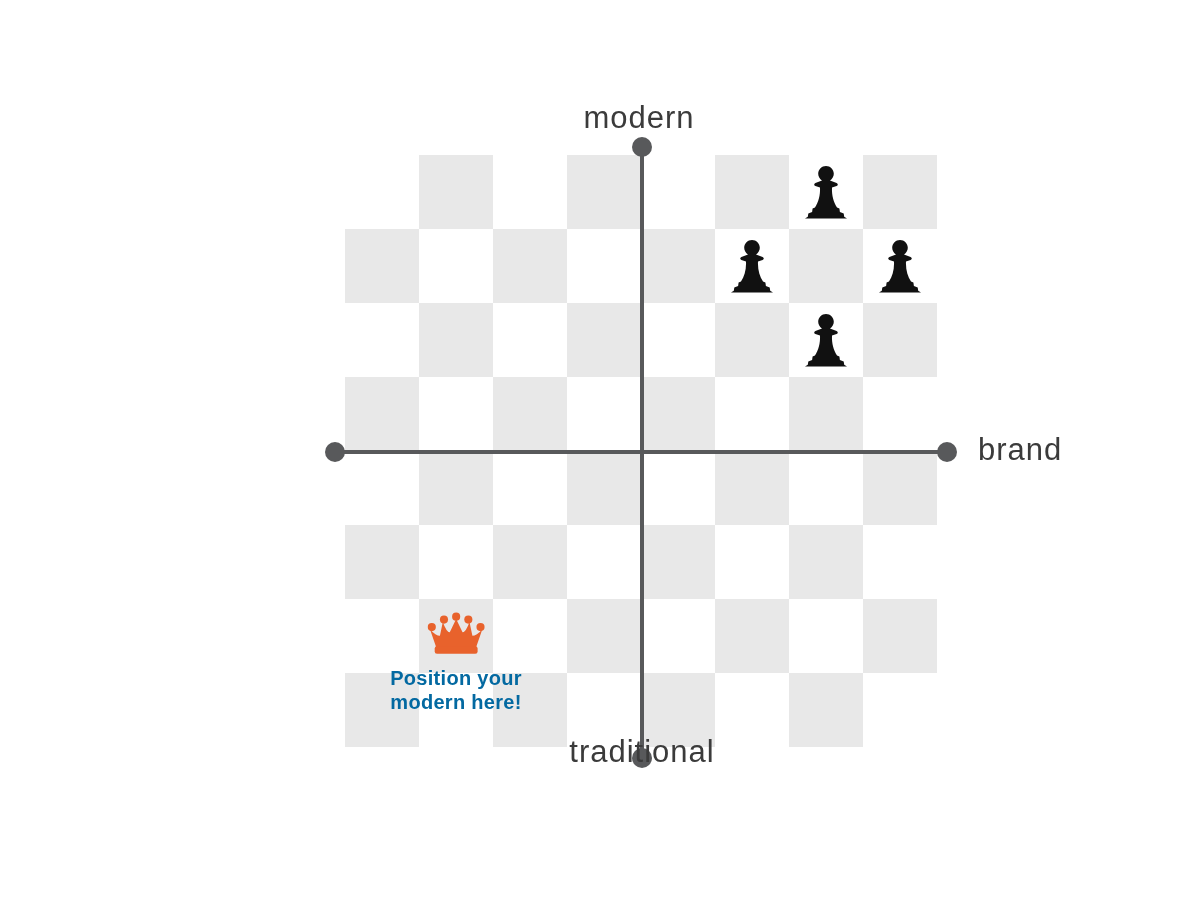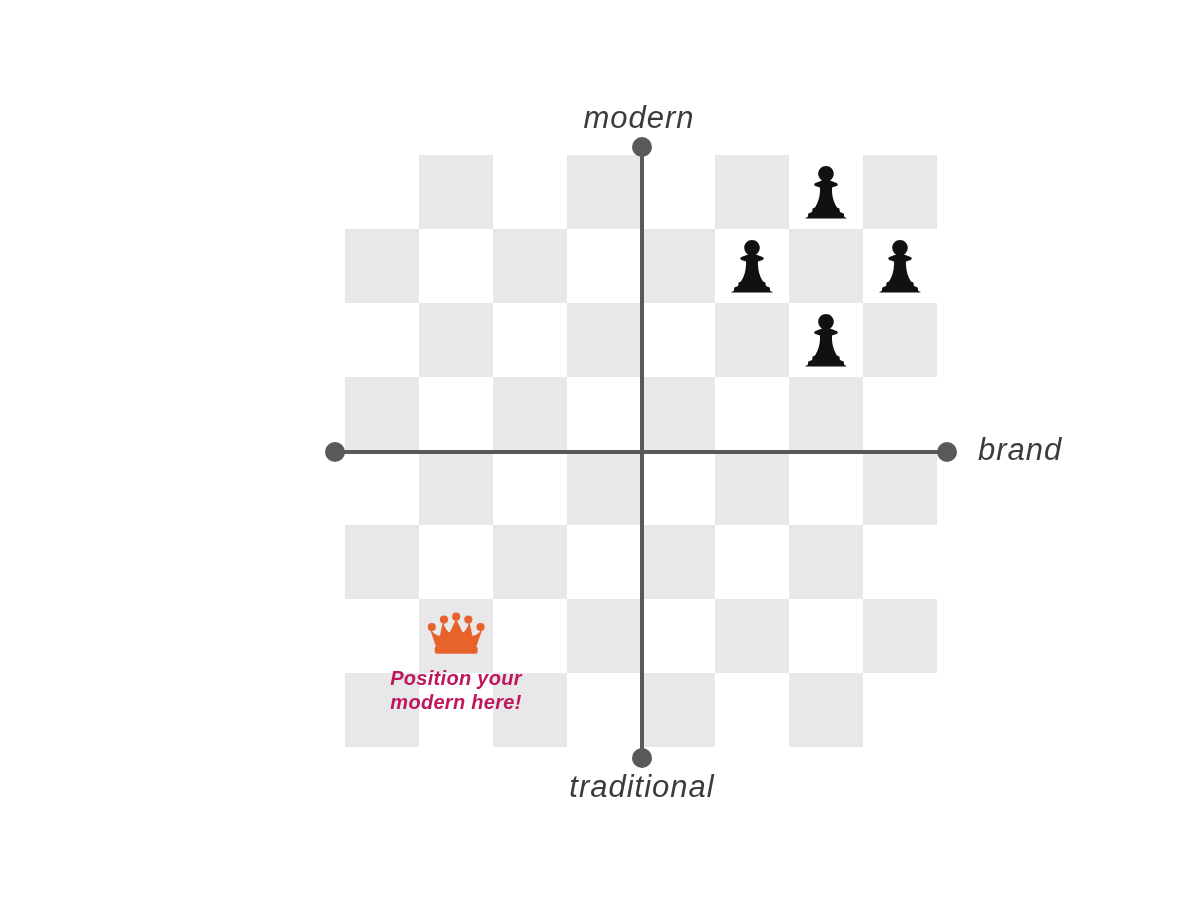--- a/index.html
+++ b/index.html
@@ -1,19 +1,19 @@
 <!DOCTYPE html>
 <html><head>
 <meta charset="utf-8">
 <title>Brand Positioning Map</title>
 <style>
   html,body { margin:0; padding:0; background:#ffffff; }
   .canvas {
     position:relative; width:1099px; height:912px; background:#ffffff;
-    font-family:"Liberation Sans", sans-serif; overflow:hidden;font-style:italic;
+    font-family:"Liberation Sans", sans-serif; overflow:hidden;
   }
   
   .board {
     position:absolute; left:345px; top:155px; width:592px; height:592px;
     background-image: repeating-conic-gradient(#E8E8E8 0% 25%, #FFFFFF 0% 50%);
     background-size:148px 148px;
   }
   .axis { position:absolute; background:#58595B; }
   .axis-h { left:335px; top:450px; width:612px; height:4px; }
   .axis-v { left:640px; top:147px; width:4px;  height:611px; }
@@ -23,31 +23,31 @@
   }
   .dot-top    { left:632px; top:137px; }
   .dot-bottom { left:632px; top:748px; }
   .dot-left   { left:325px; top:442px; }
   .dot-right  { left:937px; top:442px; }
   .axis-label {
     position:absolute; color:#3B3B3B; font-size:31px; font-weight:300;
     letter-spacing:1px; line-height:36px; white-space:nowrap;
   }
   .label-top      { left:639px; top:100px; transform:translateX(-50%); }
-  .label-bottom   { left:642px; top:769px; transform:translateX(-50%); }
+  .label-bottom   { left:642px; top:734px; transform:translateX(-50%); }
   .label-left     { right:886px; top:432px; }
   .label-right    { left:978px;  top:432px; }
   .pawn { position:absolute; width:46px; height:56px; }
   .cta {
     position:absolute; transform:translateX(-50%); text-align:center;
     white-space:nowrap;
   }
   .crown { width:58px; height:43px; display:block; margin:0 auto; }
   .cta-text {
-    margin-top:11px; color:#be185d; font-size:20px; font-weight:700;
+    margin-top:11px; color:#0369a1; font-size:20px; font-weight:700;
     line-height:24px; letter-spacing:0.3px;
   }
 </style>
 </head>
 <body>
 
 <div class="canvas">
 
   <div class="board"></div>
 

